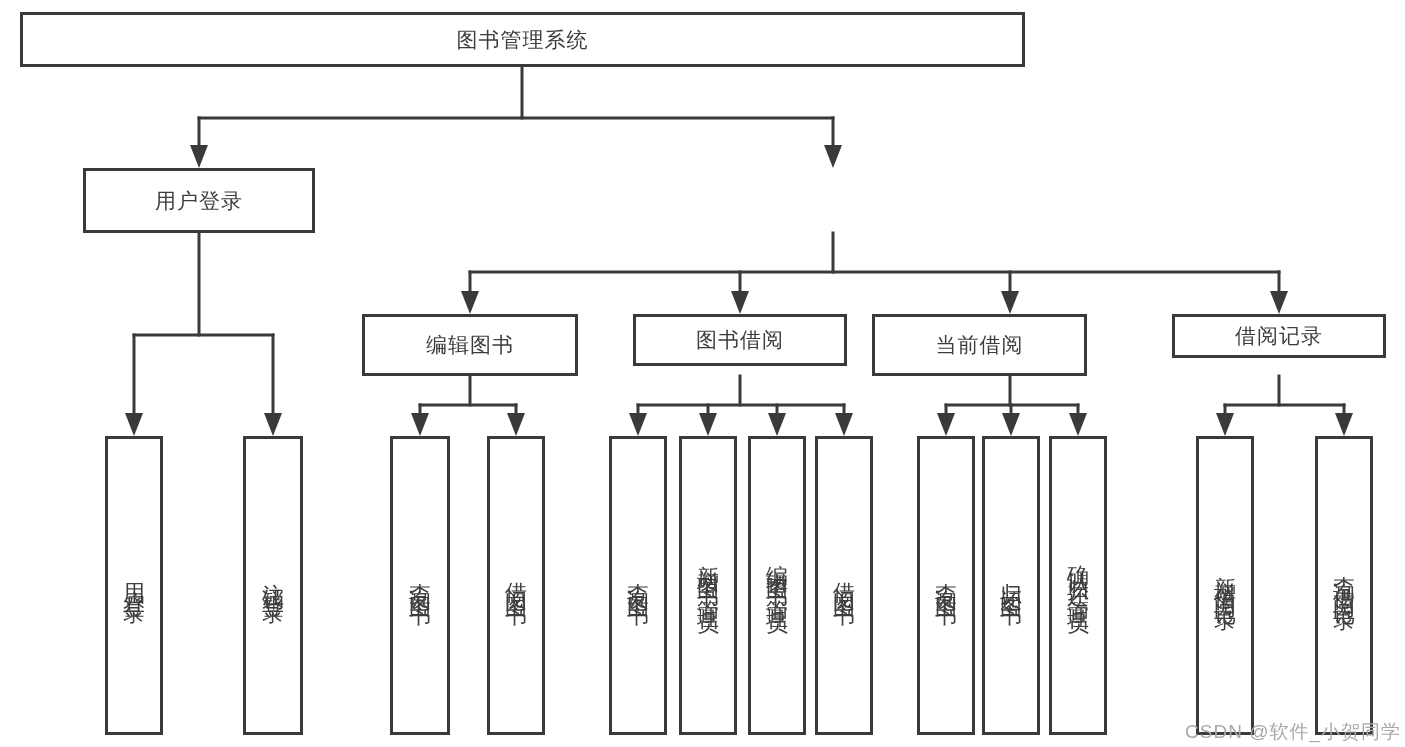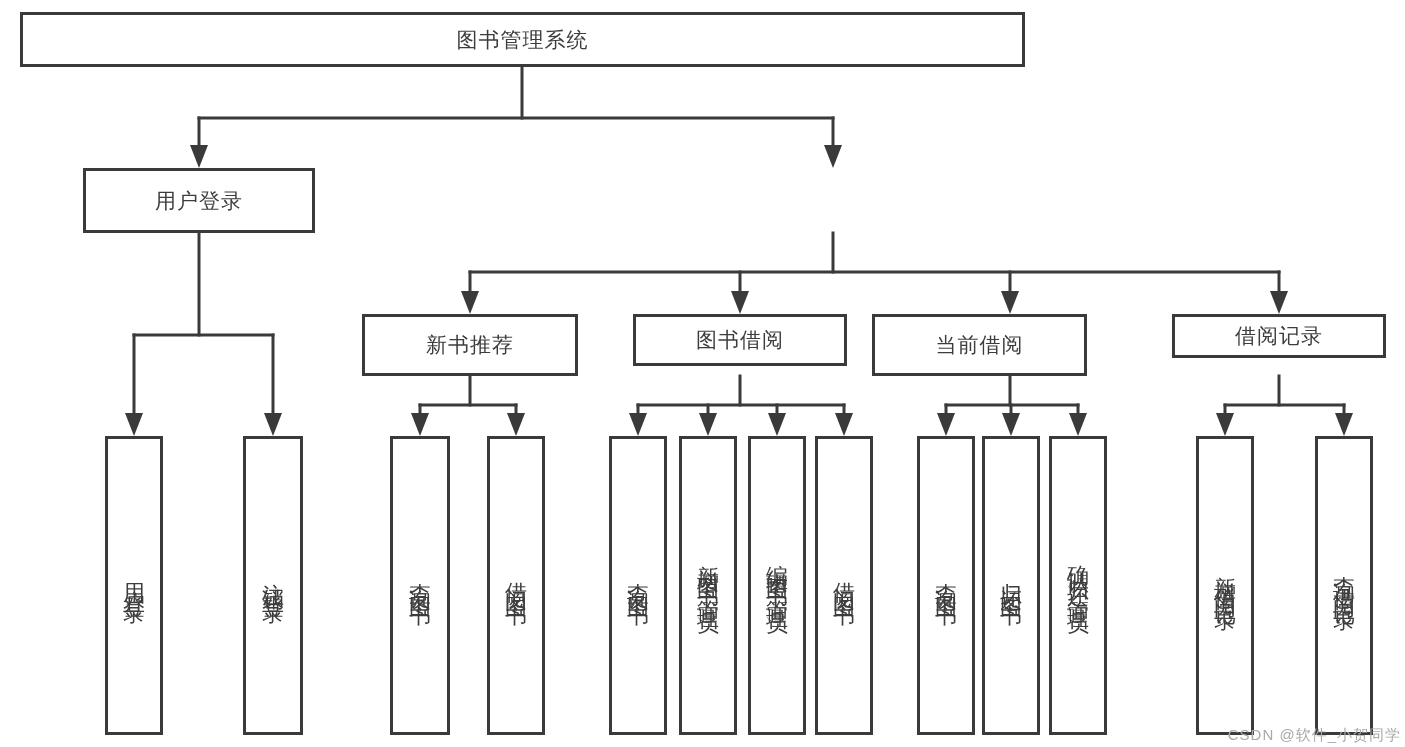--- a/index.html
+++ b/index.html
@@ -54,21 +54,21 @@
     writing-mode: vertical-rl;
     text-orientation: mixed;
     letter-spacing: 7px;
     padding-bottom: 14px;
     line-height: 1;
   }
   .watermark {
     position: absolute;
     right: 4px;
     bottom: 2px;
-    font-size: 15px;
+    font-size: 19px;
     color: var(--watermark);
     letter-spacing: 1px;
     white-space: nowrap;
     margin-top: 44px;
   }
 </style>
 </head>
 <body>
 
 <div class="stage">
@@ -136,21 +136,21 @@
       <path d="M1069,413 h18 L1078,436 Z"></path>
       <path d="M1216,413 h18 L1225,436 Z"></path>
       <path d="M1335,413 h18 L1344,436 Z"></path>
     </g>
   </svg>
 
   <div class="node h" style="left:20px;top:12px;width:1005px;height:55px">图书管理系统</div>
 
   <div class="node h" style="left:83px;top:168px;width:232px;height:65px">用户登录</div>
 
-  <div class="node h" style="left:362px;top:314px;width:216px;height:62px">新书推荐</div>
+  <div class="node h" style="left:362px;top:314px;width:216px;height:62px">编辑图书</div>
   <div class="node h" style="left:633px;top:314px;width:214px;height:52px">图书借阅</div>
   <div class="node h" style="left:872px;top:314px;width:215px;height:62px">当前借阅</div>
   <div class="node h" style="left:1172px;top:314px;width:214px;height:44px">借阅记录</div>
 
   <div class="node v" style="left:105px;top:436px;width:58px;height:299px">用户登录</div>
   <div class="node v" style="left:243px;top:436px;width:60px;height:299px">注销登录</div>
 
   <div class="node v" style="left:390px;top:436px;width:60px;height:299px">查询图书</div>
   <div class="node v" style="left:487px;top:436px;width:58px;height:299px">借阅图书</div>
 

